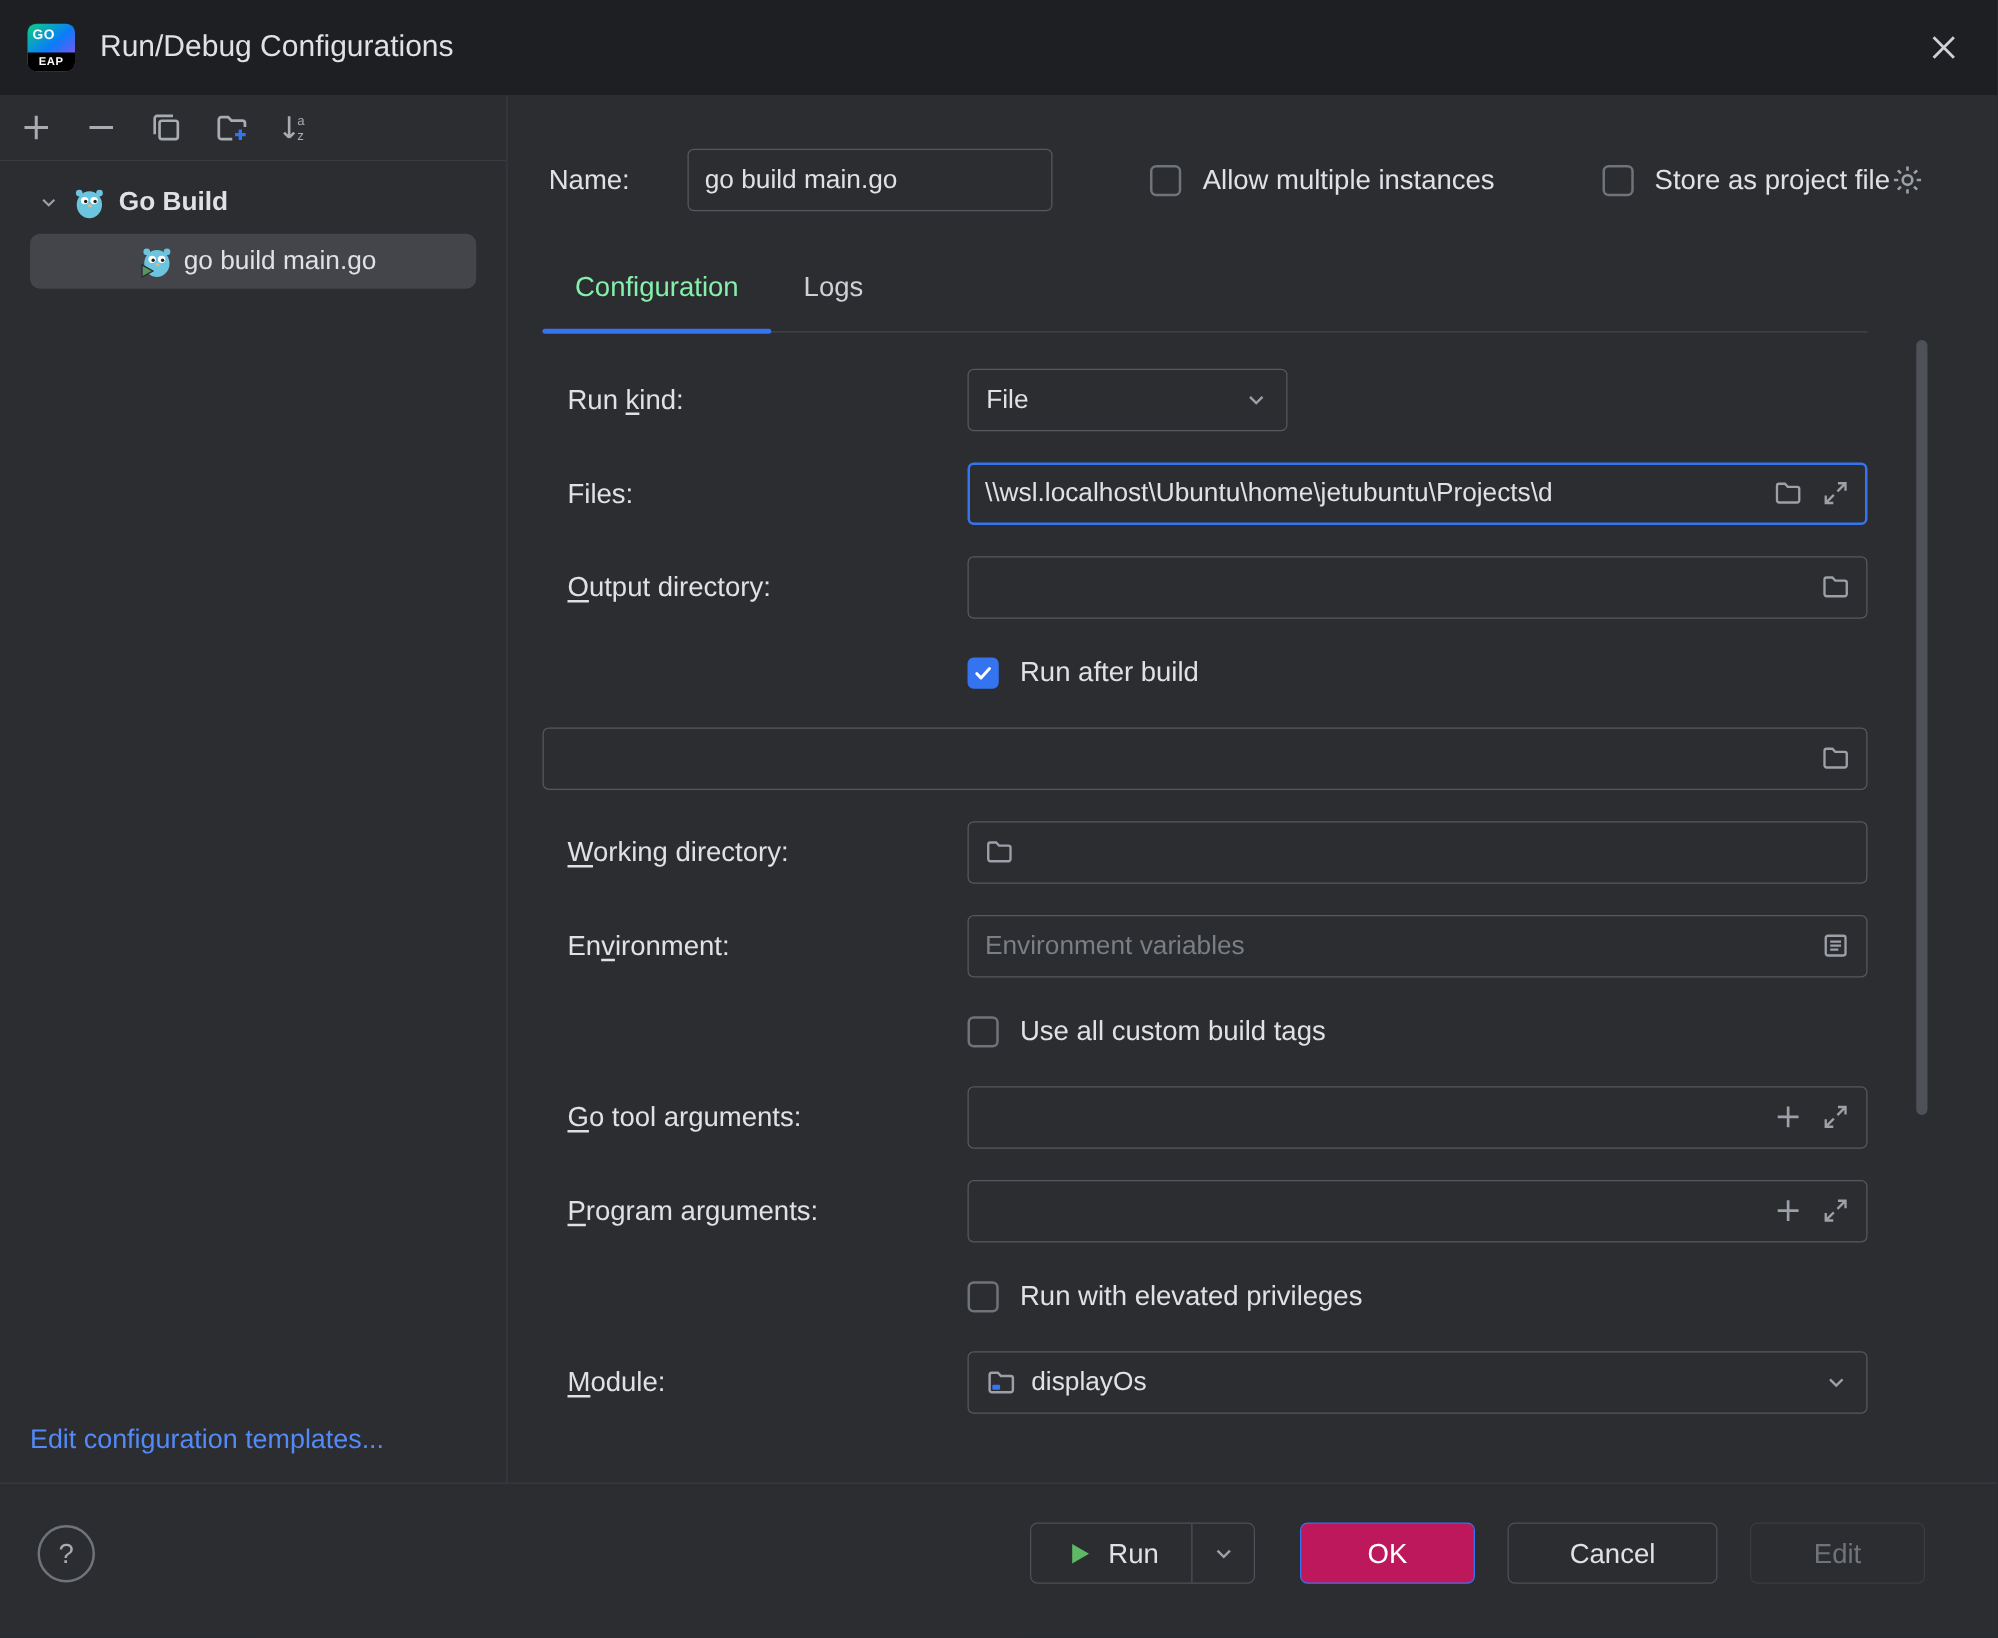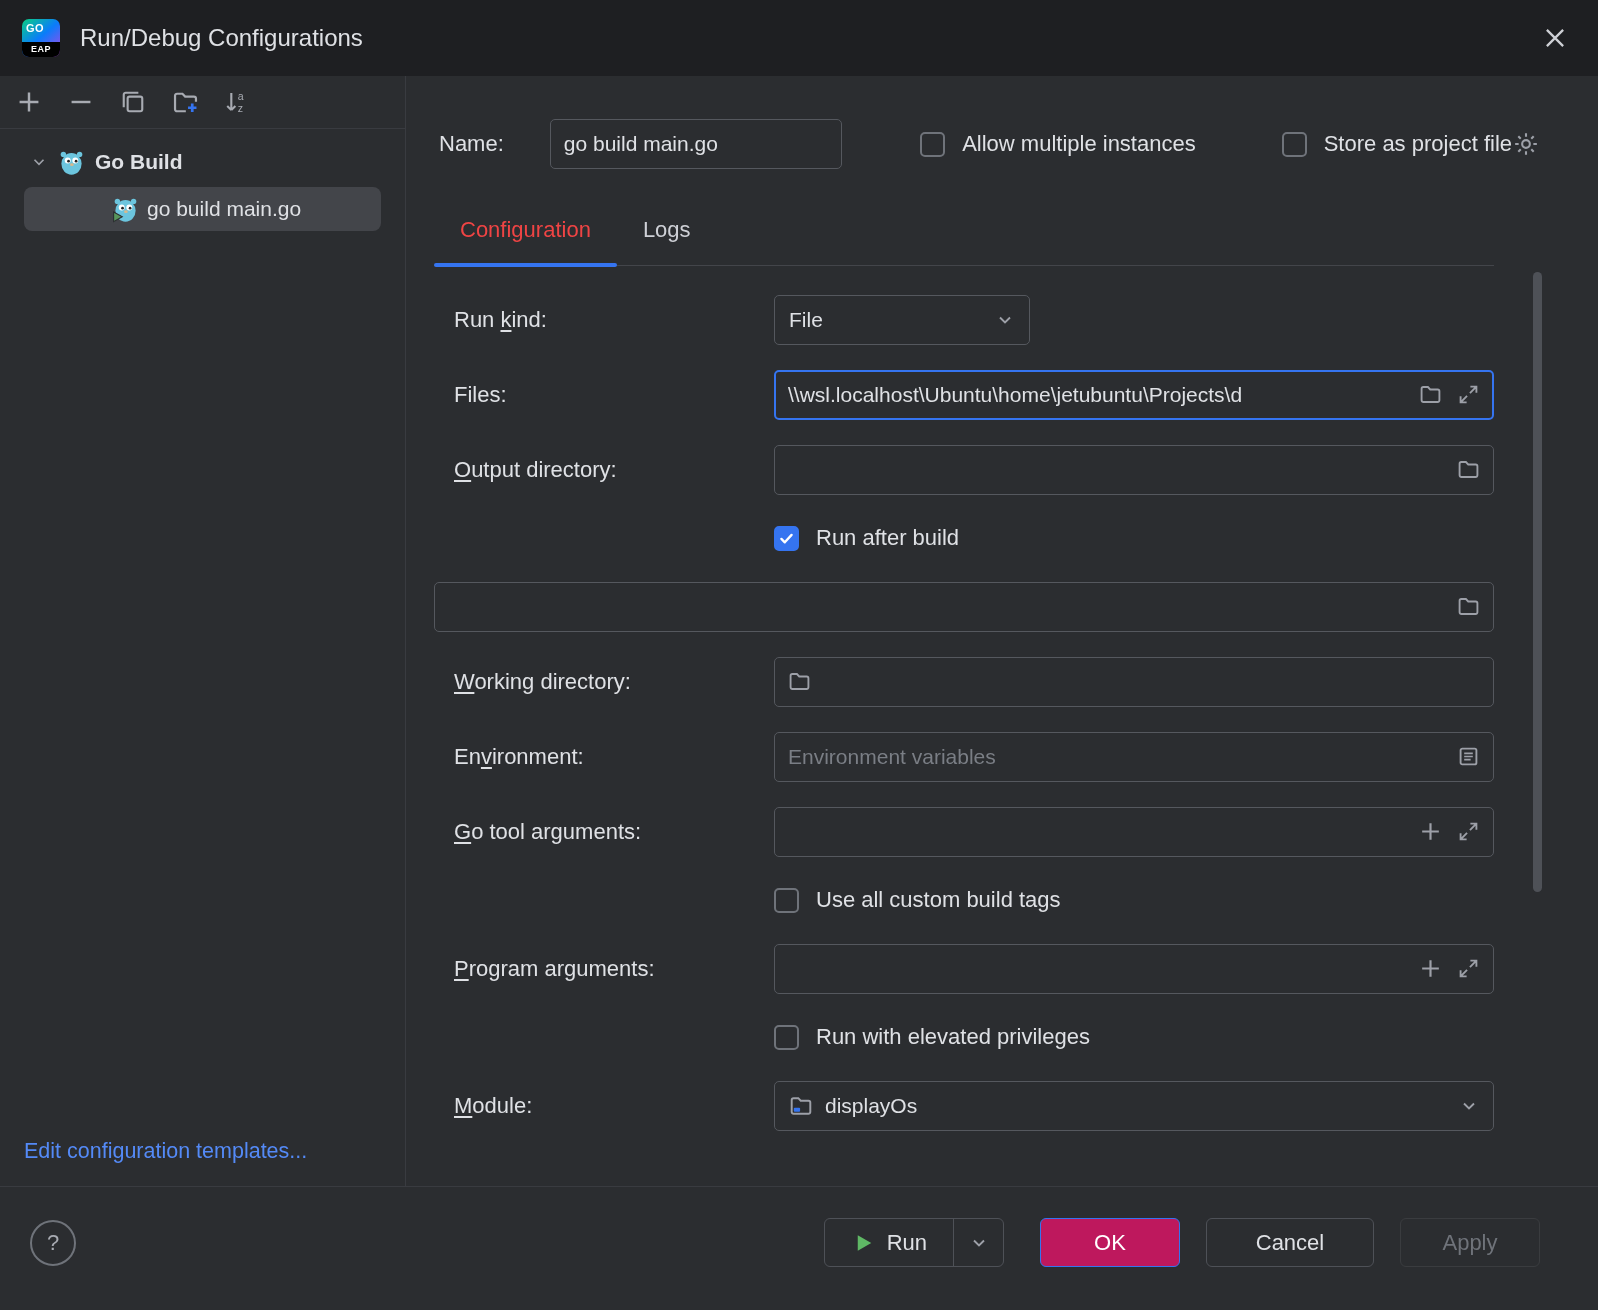--- a/index.html
+++ b/index.html
@@ -55,21 +55,21 @@
     display:flex; align-items:center; justify-content:center; flex:none; }
   .cb-box.checked { background:#3574F0; border-color:#3574F0; }
   .cb-box svg { visibility:hidden; }
   .cb-box.checked svg { visibility:visible; }
   .cb-label { font-size:22px; color:#DFE1E5; white-space:nowrap; }
 
   
   .tabs-row { margin:36px 0 0 28px; width:1060px; display:flex; border-bottom:1px solid #43454A; }
   .tab { padding:12px 26px 22px; font-size:22px; color:#CED0D6; position:relative; cursor:pointer;
     background:none; border:none; font-family:inherit; }
-  .tab.active { color:#ef4444; }
+  .tab.active { color:#86efac; }
   .tab.active::after { content:""; position:absolute; left:0; right:0; bottom:-2px; height:4px;
     border-radius:2px; background:#3574F0; }
 
   
   .form { margin-left:28px; width:1060px; padding-top:16px; }
   .form-row { display:flex; align-items:center; height:75px; }
   .form-row.cb-row { height:62px; }
   .form-label { width:340px; flex:none; padding-left:20px; font-size:22px; color:#DFE1E5; white-space:nowrap; }
   .form-label u { text-underline-offset:3px; }
   .label-with-cb { width:340px; flex:none; padding-left:20px; display:flex; }
@@ -395,50 +395,50 @@
               <input class="text-input" spellcheck="false" placeholder="Environment variables" style="">
               <button class="field-icon">
                 <svg width="23" height="23">
                     <use href="#icon-list"></use>
                   </svg>
               </button>
             </div>
           </div>
         </div>
 
-        <div class="form-row">
-          <label class="form-label"><u>G</u>o tool arguments:</label>
-          <div class="form-control">
-            <div class="field">
-              <input class="text-input" spellcheck="false" value="" style="">
-              <button class="field-icon">
-                <svg width="23" height="23">
-                    <use href="#icon-plus"></use>
-                  </svg>
-              </button>
-              <button class="field-icon">
-                <svg width="23" height="23">
-                    <use href="#icon-expand"></use>
-                  </svg>
-              </button>
-            </div>
-          </div>
-        </div>
-
         <div class="form-row cb-row">
           <span class="form-label"></span>
           <div class="form-control">
             <label class="checkbox">
               <span class="cb-box">
                 <svg width="17" height="17">
                     <use href="#icon-check"></use>
                   </svg>
               </span>
               <span class="cb-label">Use all custom build tags</span>
             </label>
+          </div>
+        </div>
+
+        <div class="form-row">
+          <label class="form-label"><u>G</u>o tool arguments:</label>
+          <div class="form-control">
+            <div class="field">
+              <input class="text-input" spellcheck="false" value="" style="">
+              <button class="field-icon">
+                <svg width="23" height="23">
+                    <use href="#icon-plus"></use>
+                  </svg>
+              </button>
+              <button class="field-icon">
+                <svg width="23" height="23">
+                    <use href="#icon-expand"></use>
+                  </svg>
+              </button>
+            </div>
           </div>
         </div>
 
         <div class="form-row">
           <label class="form-label"><u>P</u>rogram arguments:</label>
           <div class="form-control">
             <div class="field">
               <input class="text-input" spellcheck="false" value="" style="">
               <button class="field-icon">
                 <svg width="23" height="23">
@@ -508,15 +508,15 @@
       </button>
       <button class="run-arrow">
         <svg width="20" height="20">
             <use href="#icon-chevron"></use>
           </svg>
       </button>
     </div>
 
     <button class="btn primary">OK</button>
     <button class="btn cancel">Cancel</button>
-    <button class="btn apply disabled">Apply</button>
+    <button class="btn apply disabled">Edit</button>
   </footer>
 </div>
 
 </body></html>

